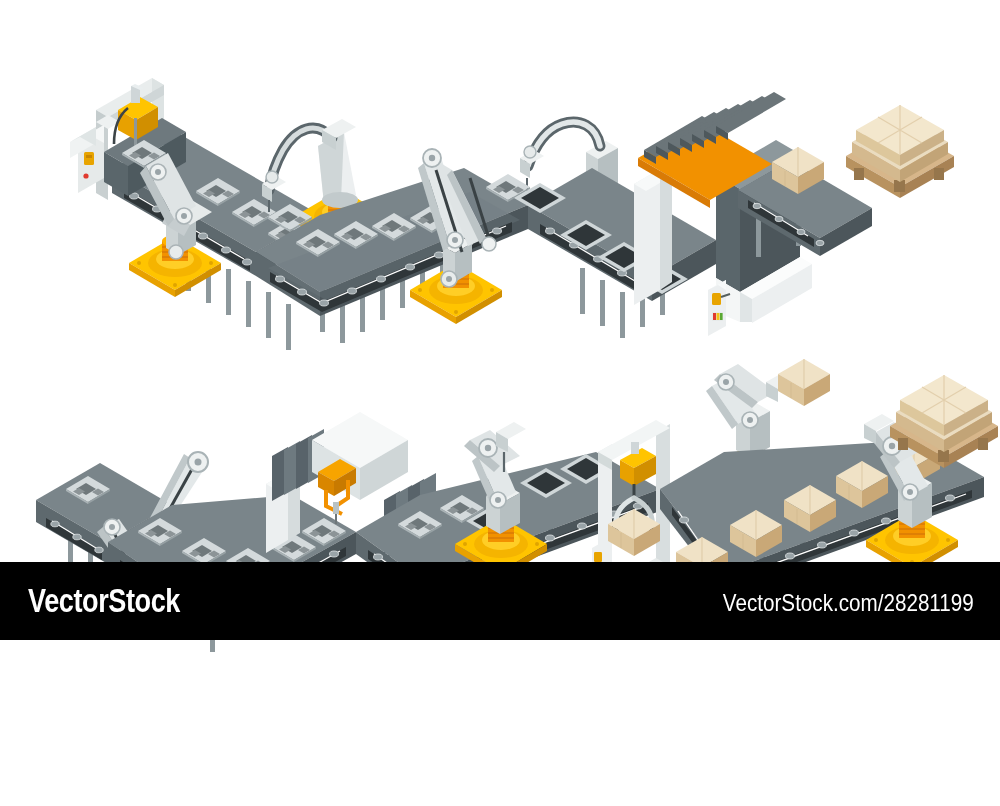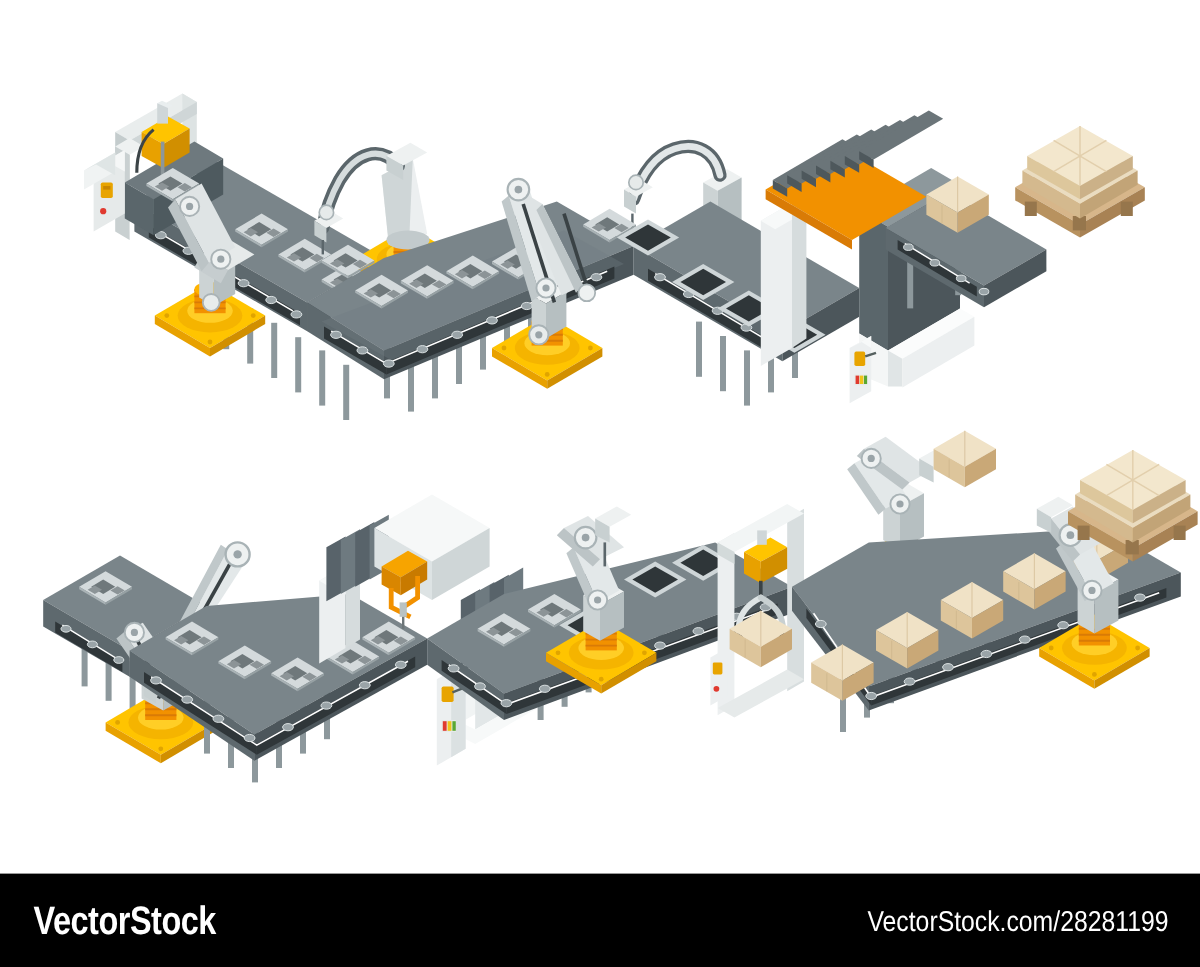--- a/index.html
+++ b/index.html
@@ -1,21 +1,21 @@
 <!DOCTYPE html>
 <html><head>
 <meta charset="utf-8">
 <title>Automated Assembly Line Isometric Illustration</title>
 <style>
   html,body{margin:0;padding:0;background:#ffffff;}
   body{
     width:1000px;height:806px;overflow:hidden;position:relative;
     font-family:"Liberation Sans",sans-serif;
   }
-  #stage{position:absolute;left:0;top:0;width:1000px;height:806px;background:#f0abfc;}
+  #stage{position:absolute;left:0;top:0;width:1000px;height:640px;background:#f0abfc;}
   #art{position:absolute;left:0;top:0;width:1000px;height:806px;}
 
   
   .footer-bar{
     position:absolute;left:0;bottom:0;width:1000px;height:78px;
     background:#000000;
   }
   .footer-brand{
     position:absolute;left:28px;top:21px;
     color:#ffffff;font-size:33px;font-weight:bold;

